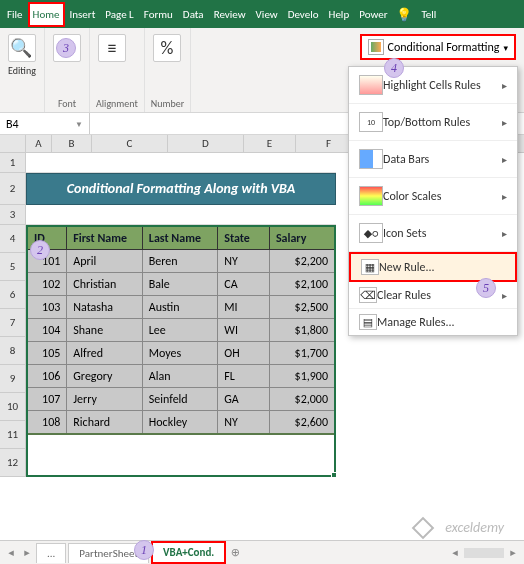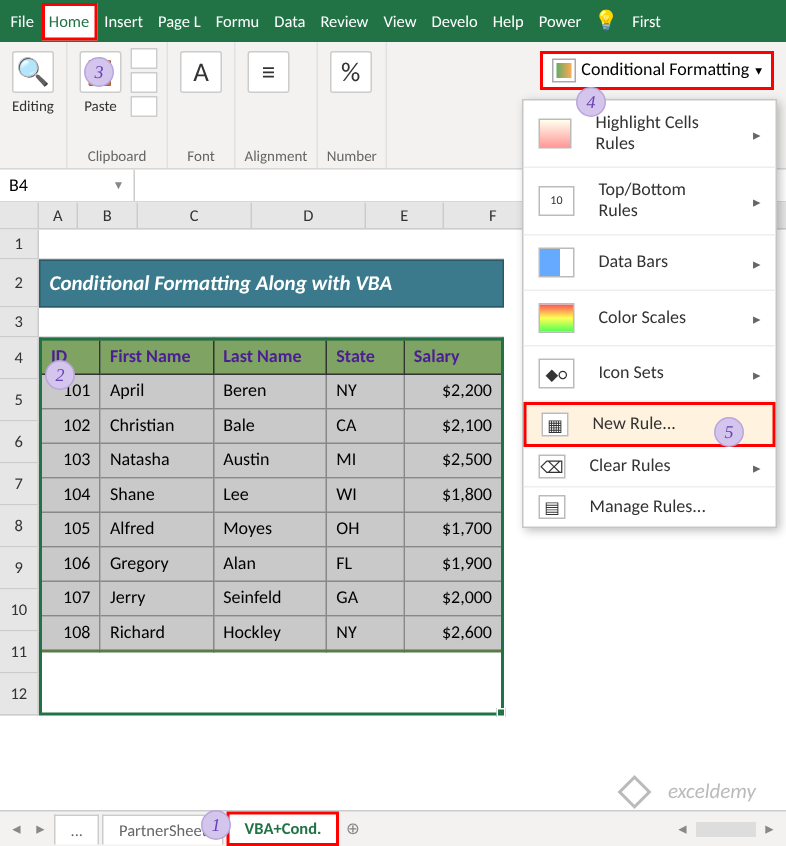--- a/index.html
+++ b/index.html
@@ -19,21 +19,21 @@
 .bigbtn { display: flex; flex-direction: column; align-items: center; font-size: 10px; color: #333; padding: 2px; }
 .bigbtn .ico { width: 28px; height: 28px; display: flex; align-items: center; justify-content: center; font-size: 18px; background: #fff; border: 1px solid #ccc; border-radius: 2px; margin-bottom: 2px; }
 .col-btns { display: flex; flex-direction: column; gap: 2px; }
 .smallico { width: 18px; height: 14px; background: #fff; border: 1px solid #ccc; display: inline-block; }
 
 
 .cf-btn { position: absolute; right: 8px; top: 6px; border: 2px solid red; background: #fff; padding: 3px 6px; font-size: 12px; display: flex; align-items: center; gap: 4px; }
 .cf-btn .ico { width: 16px; height: 16px; background: linear-gradient(#fff,#fff); border: 1px solid #aaa; position: relative; }
 .cf-btn .ico::before { content:''; position:absolute; inset:2px; background: linear-gradient(90deg,#6a6,#fa5); }
 .cf-menu { position: absolute; right: 6px; top: 38px; width: 170px; background: #fff; border: 1px solid #c6c6c6; box-shadow: 2px 2px 6px rgba(0,0,0,.25); z-index: 50; }
-.cf-item { display: flex; align-items: center; gap: 16px; padding: 8px 10px; font-size: 12px; color: #333; border-bottom: 1px solid #eee; position: relative; }
+.cf-item { display: flex; align-items: center; gap: 0; padding: 8px 10px; font-size: 12px; color: #333; border-bottom: 1px solid #eee; position: relative; }
 .cf-item:last-child { border-bottom: none; }
 .cf-item .arrow { margin-left: auto; font-size: 10px; color: #666; }
 .cf-item .mico { width: 24px; height: 20px; border: 1px solid #bbb; background: #fff; display: flex; align-items: center; justify-content: center; font-size: 11px; }
 .cf-item.highlighted { border: 2px solid red; background: #fff3e0; }
 .cf-item.small { padding: 5px 10px; }
 .cf-item.small .mico { width: 18px; height: 16px; }
 
 
 .callout { position: absolute; width: 20px; height: 20px; border-radius: 50%; background: #d4c5ed; color: #6a40b5; font-size: 12px; display: flex; align-items: center; justify-content: center; font-style: italic; font-family: Georgia, serif; z-index: 60; border: 1px solid #b9a5dd; }
 
@@ -47,25 +47,25 @@
 .grid-wrap { position: relative; }
 .colhdrs { display: flex; background: #e6e6e6; border-bottom: 1px solid #ccc; height: 18px; font-size: 11px; color: #333; }
 .corner { width: 26px; border-right: 1px solid #ccc; background: #e6e6e6; }
 .ch { border-right: 1px solid #ccc; text-align: center; line-height: 18px; }
 .rowhdr { width: 26px; background: #e6e6e6; border-right: 1px solid #ccc; border-bottom: 1px solid #ccc; text-align: center; font-size: 11px; color: #333; line-height: 26px; }
 .gridbody { display: flex; }
 .rows { display: flex; flex-direction: column; }
 .cells { position: relative; }
 
 
-.banner { background: #3a7a8c; color: #fff; font-weight: bold; font-style: italic; text-align: left; padding: 6px; font-size: 14px; border: 1px solid #2a5a68; }
+.banner { background: #3a7a8c; color: #fff; font-weight: bold; font-style: italic; text-align: center; padding: 6px; font-size: 14px; border: 1px solid #2a5a68; }
 
 
 .data-table { border: 2px solid #5a7a4a; }
-.data-table th { background: #7ea362; color: #4c1d95; border: 1px solid #333; padding: 4px 6px; font-size: 12px; text-align: left; }
+.data-table th { background: #7ea362; color: #0f172a; border: 1px solid #333; padding: 4px 6px; font-size: 12px; text-align: left; }
 .data-table td { background: #c9c9c9; border: 1px solid #888; padding: 4px 6px; font-size: 12px; }
 .data-table td.num { text-align: right; }
 
 
 .sheettabs { position: absolute; bottom: 0; left: 0; right: 0; height: 24px; background: #f3f2f1; border-top: 1px solid #ccc; display: flex; align-items: center; font-size: 11px; padding: 0 4px; gap: 2px; }
 .navarrow { width: 14px; text-align: center; color: #888; }
 .sheet-tab { padding: 3px 10px; border: 1px solid #ccc; border-bottom: none; background: #fff; color: #666; }
 .sheet-tab.active { color: #217346; font-weight: bold; border: 2px solid red; border-bottom: 2px solid red; }
 
 
@@ -89,45 +89,31 @@
   <span class="tab">Insert</span>
   <span class="tab">Page L</span>
   <span class="tab">Formu</span>
   <span class="tab">Data</span>
   <span class="tab">Review</span>
   <span class="tab">View</span>
   <span class="tab">Develo</span>
   <span class="tab">Help</span>
   <span class="tab">Power</span>
   <span class="icon">💡</span>
-  <span class="tab">First</span>
+  <span class="tab">Tell</span>
 </div>
 
 <div class="ribbon">
   <div class="rgroup">
     <div class="rgroup-body">
       <div class="bigbtn">
         <div class="ico">🔍</div>
         <span>Editing</span>
       </div>
     </div>
-  </div>
-  <div class="rgroup">
-    <div class="rgroup-body">
-      <div class="bigbtn">
-        <div class="ico">📋</div>
-        <span>Paste</span>
-      </div>
-      <div class="col-btns">
-        <span class="smallico"></span>
-        <span class="smallico"></span>
-        <span class="smallico"></span>
-      </div>
-    </div>
-    <div class="rgroup-label">Clipboard</div>
   </div>
   <div class="rgroup">
     <div class="rgroup-body">
         <div class="bigbtn">
           <div class="ico">A</div>
         </div>
       </div>
     <div class="rgroup-label">Font</div>
   </div>
   <div class="rgroup">

